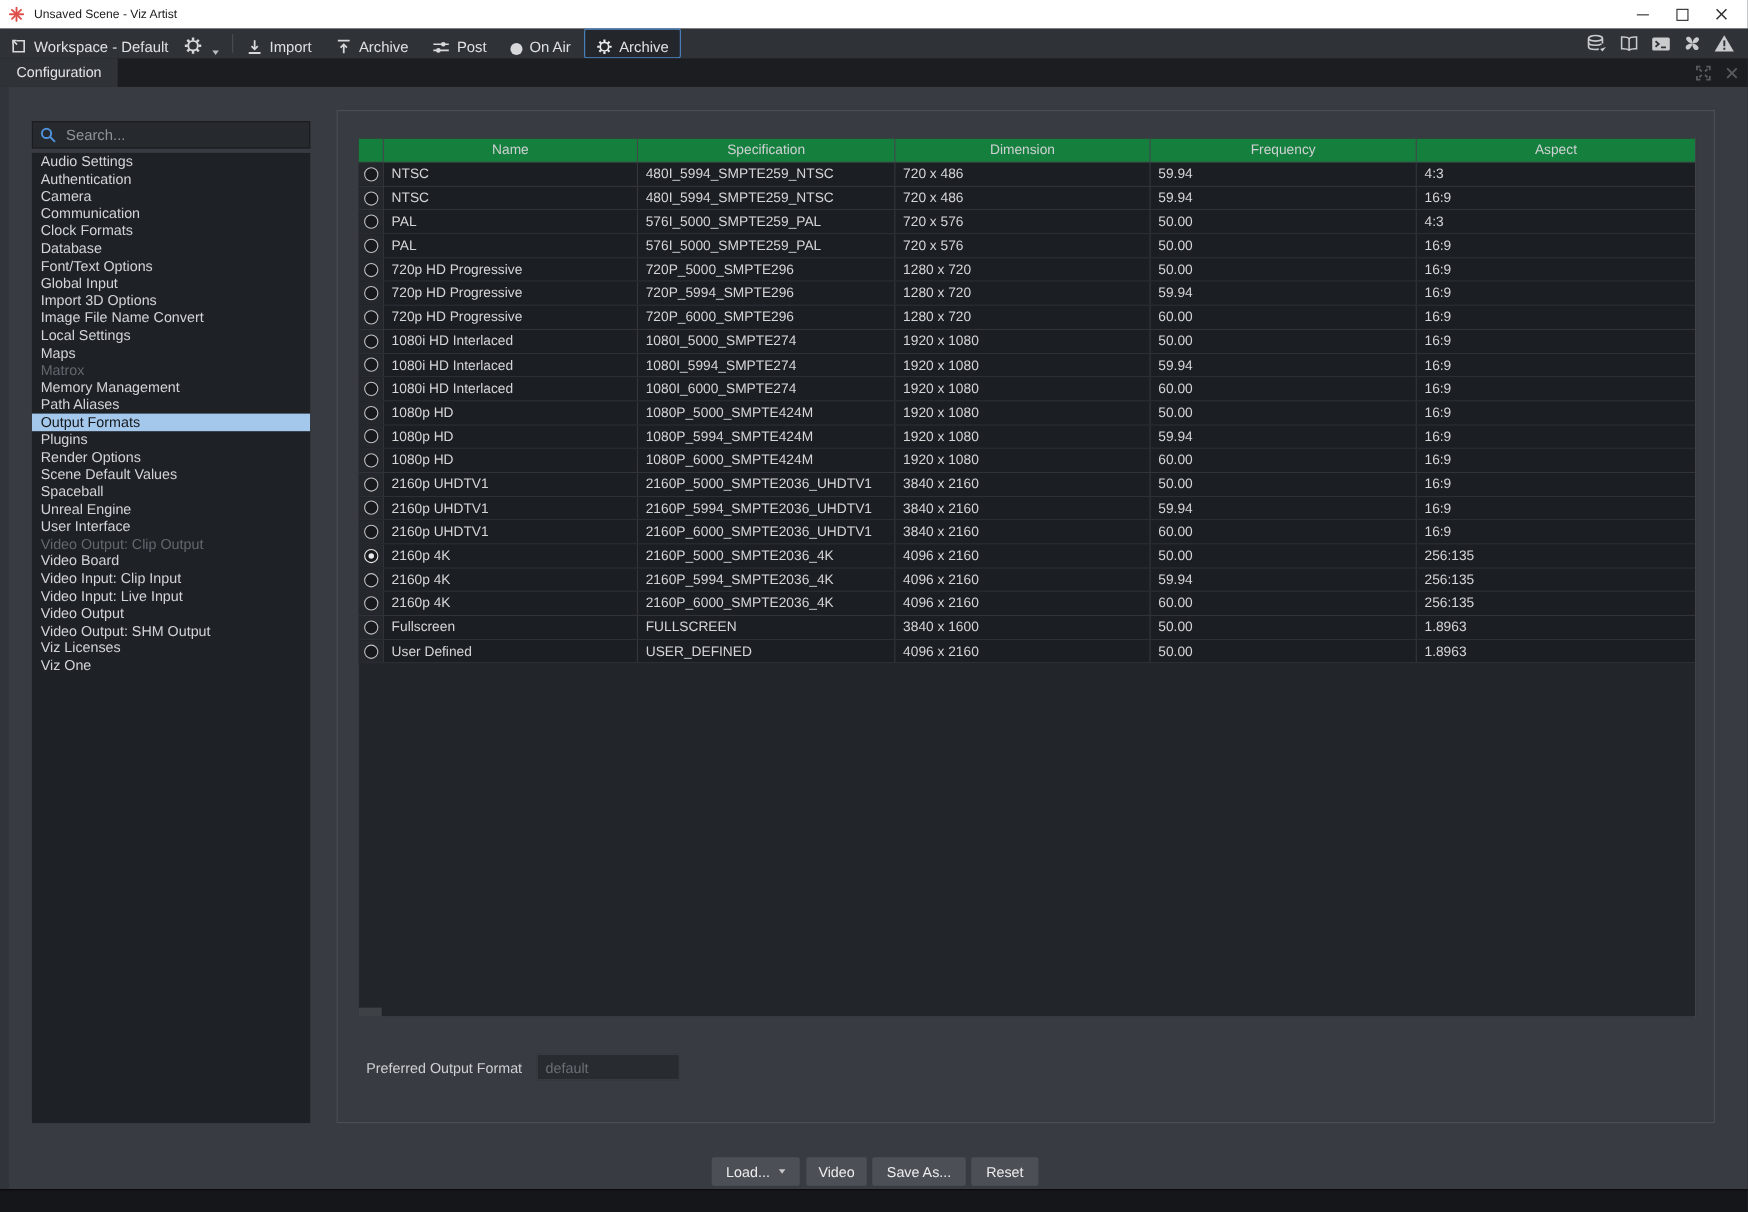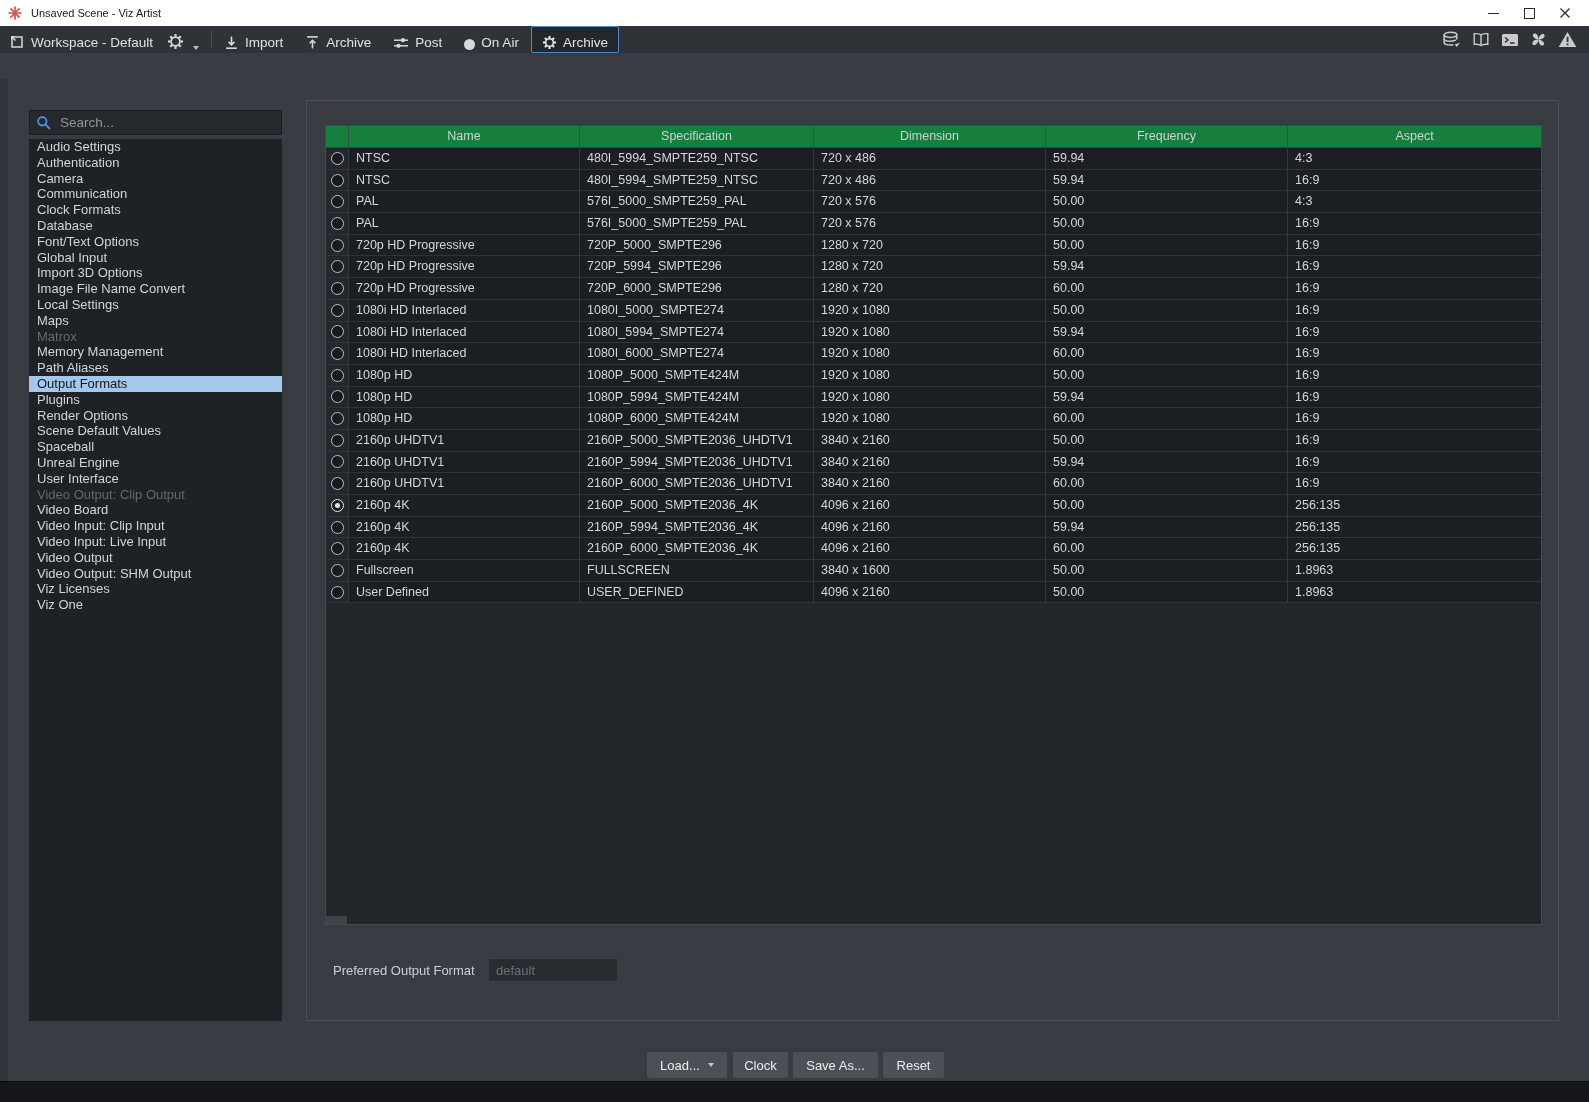--- a/index.html
+++ b/index.html
@@ -244,20 +244,39 @@
       <span>
         <svg viewBox="0 0 18 16" width="19" height="17">
           <path d="M9 1 L17.3 15 H0.7 Z" fill="#c9cbcd"></path>
           <rect x="8.2" y="5.4" width="1.7" height="5" fill="#2f3338"></rect>
           <rect x="8.2" y="11.7" width="1.7" height="1.8" fill="#2f3338"></rect>
         </svg>
       </span>
     </div>
   </div>
 
+  <div class="tabstrip">
+    <div class="tab">
+      <span>Configuration</span>
+    </div>
+    <div class="tab-icons">
+      <span>
+        <svg viewBox="0 0 14 14" width="15" height="15" stroke="#585c61" stroke-width="1.5" fill="none">
+          <path d="M1.5 4.5 V1.5 H4.5 M9.5 1.5 H12.5 V4.5 M12.5 9.5 V12.5 H9.5 M4.5 12.5 H1.5 V9.5"></path>
+          <path d="M3.5 3.5 L5.6 5.6 M10.5 3.5 L8.4 5.6 M10.5 10.5 L8.4 8.4 M3.5 10.5 L5.6 8.4"></path>
+        </svg>
+      </span>
+      <span>
+        <svg viewBox="0 0 12 12" width="13" height="13" stroke="#585c61" stroke-width="1.6">
+          <line x1="2" y1="2" x2="10" y2="10"></line>
+            <line x1="10" y1="2" x2="2" y2="10"></line>
+        </svg>
+      </span>
+    </div>
+  </div>
 
   <div class="edge-strip"></div>
 
   <div class="searchbox">
     <span>
       <svg viewBox="0 0 16 16" width="16" height="16" fill="none" stroke="#4e90d9" stroke-width="1.8">
         <circle cx="6.3" cy="6.3" r="4.2"></circle>
         <line x1="9.6" y1="9.6" x2="14" y2="14"></line>
       </svg>
     </span>
@@ -526,21 +545,21 @@
       <label>Preferred Output Format</label>
       <input class="pref-input" type="text" value="default" style="">
     </div>
   </div>
 
   <button class="btn btn-load">
     <span>Load...</span>
     <span class="caret-down"></span>
   </button>
   <button class="btn btn-save">
-    <span>Clock</span>
+    <span>Video</span>
   </button>
   <button class="btn btn-saveas">
     <span>Save As...</span>
   </button>
   <button class="btn btn-reset">
     <span>Reset</span>
   </button>
 
   <div class="bottom-strip"></div>
 </div>

